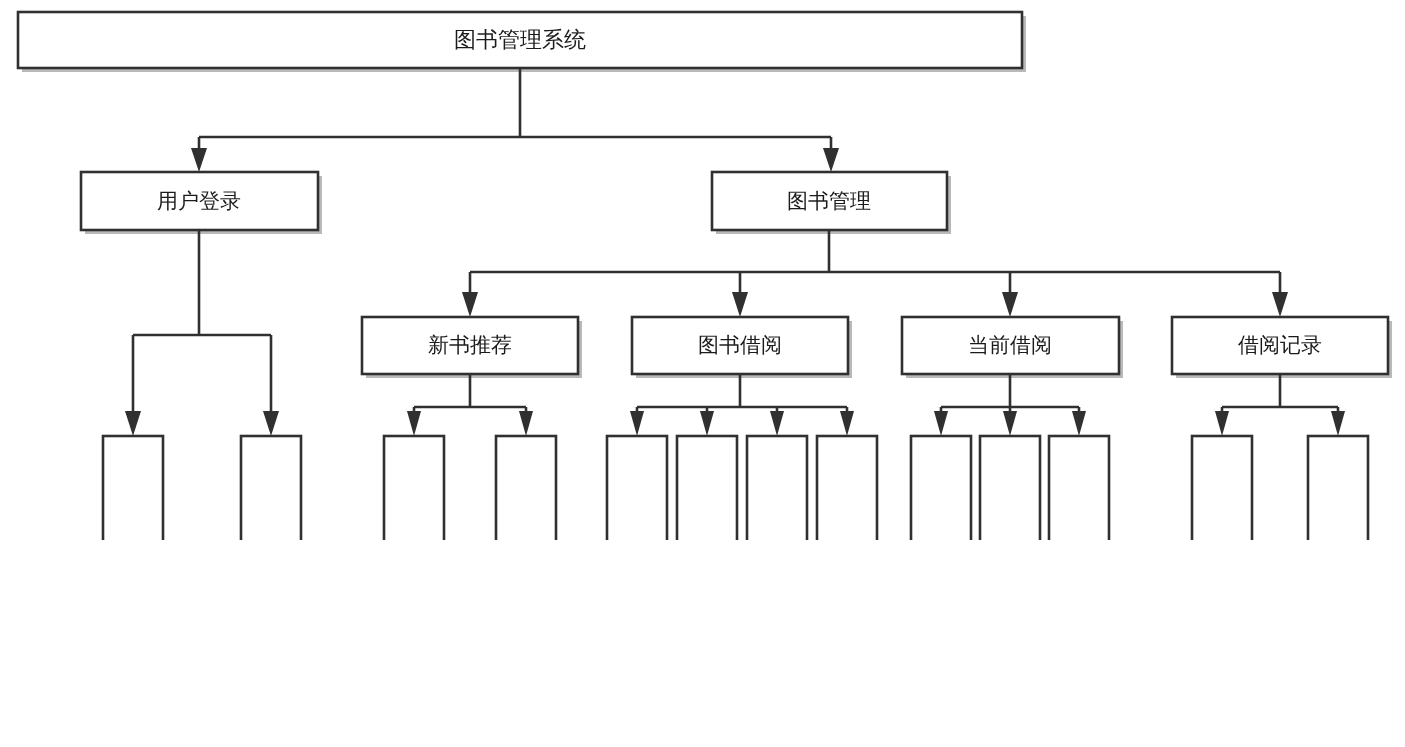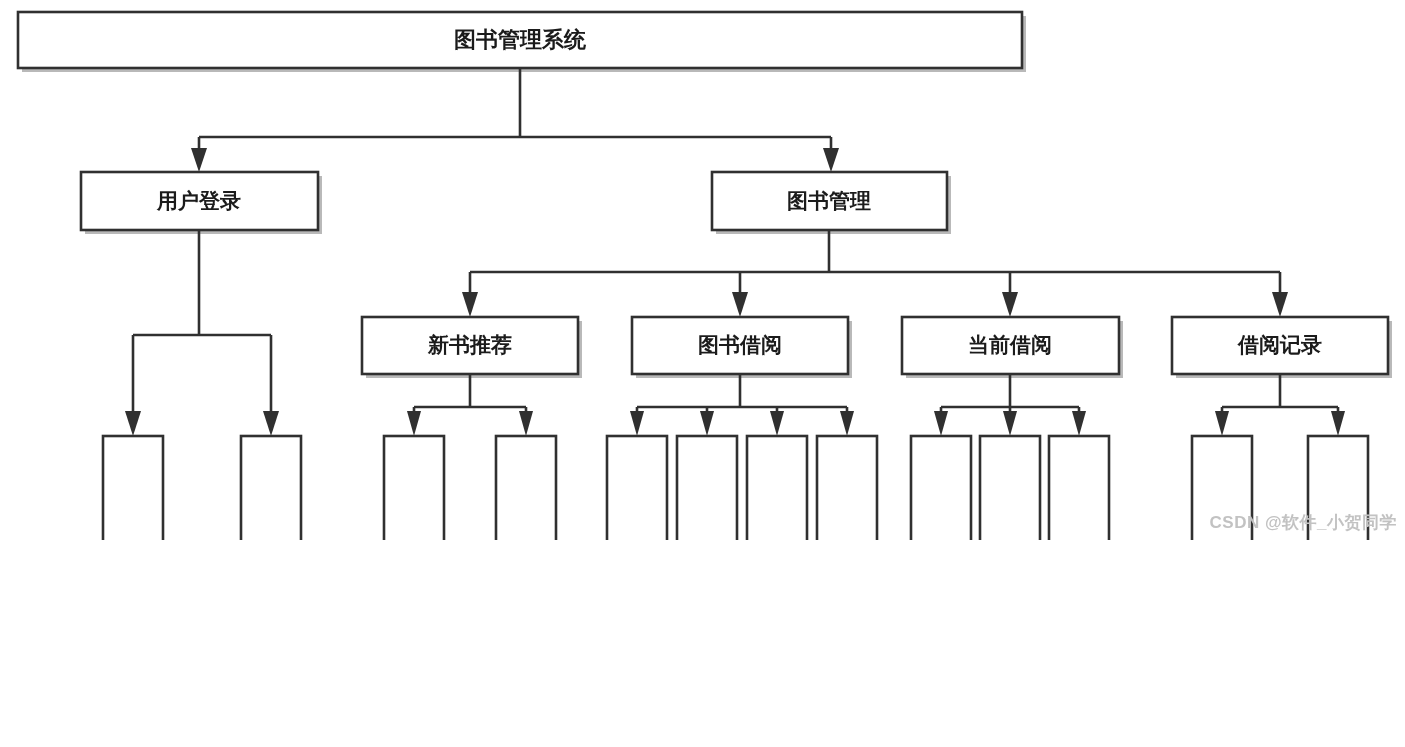--- a/index.html
+++ b/index.html
@@ -10,21 +10,20 @@
   }
   body {
     font-family: "Liberation Sans", "DejaVu Sans", sans-serif;
   }
   #diagram-root {
     position: relative;
     width: 1405px;
     height: 540px;
     background: #ffffff;
     overflow: hidden;
-    font-weight: bold;
   }
   svg.tree-canvas {
     position: absolute;
     left: 0;
     top: 0;
     width: 1405px;
     height: 747px;
     display: block;
   }
   .node-box {
@@ -264,15 +263,14 @@
   <div class="leaf-label-v" style="left:747px; top:436px; width:60px; height:297px; padding-top:10px;">编辑图书（管理员）</div>
   <div class="leaf-label-v" style="left:817px; top:436px; width:60px; height:297px; padding-top:62px;">借阅图书</div>
 
   <div class="leaf-label-v" style="left:911px; top:436px; width:60px; height:297px; padding-top:62px;">查询图书</div>
   <div class="leaf-label-v" style="left:980px; top:436px; width:60px; height:297px; padding-top:62px;">归还图书</div>
   <div class="leaf-label-v" style="left:1049px; top:436px; width:60px; height:297px; padding-top:10px;">确认归还（管理员）</div>
 
   <div class="leaf-label-v" style="left:1192px; top:436px; width:60px; height:297px; padding-top:22px;">新增借阅记录</div>
   <div class="leaf-label-v" style="left:1308px; top:436px; width:60px; height:297px; padding-top:22px;">查询借阅记录</div>
 
-  <div class="watermark">CSDN @软件_小贺同学</div>
 
 </div>
 
 </body></html>

